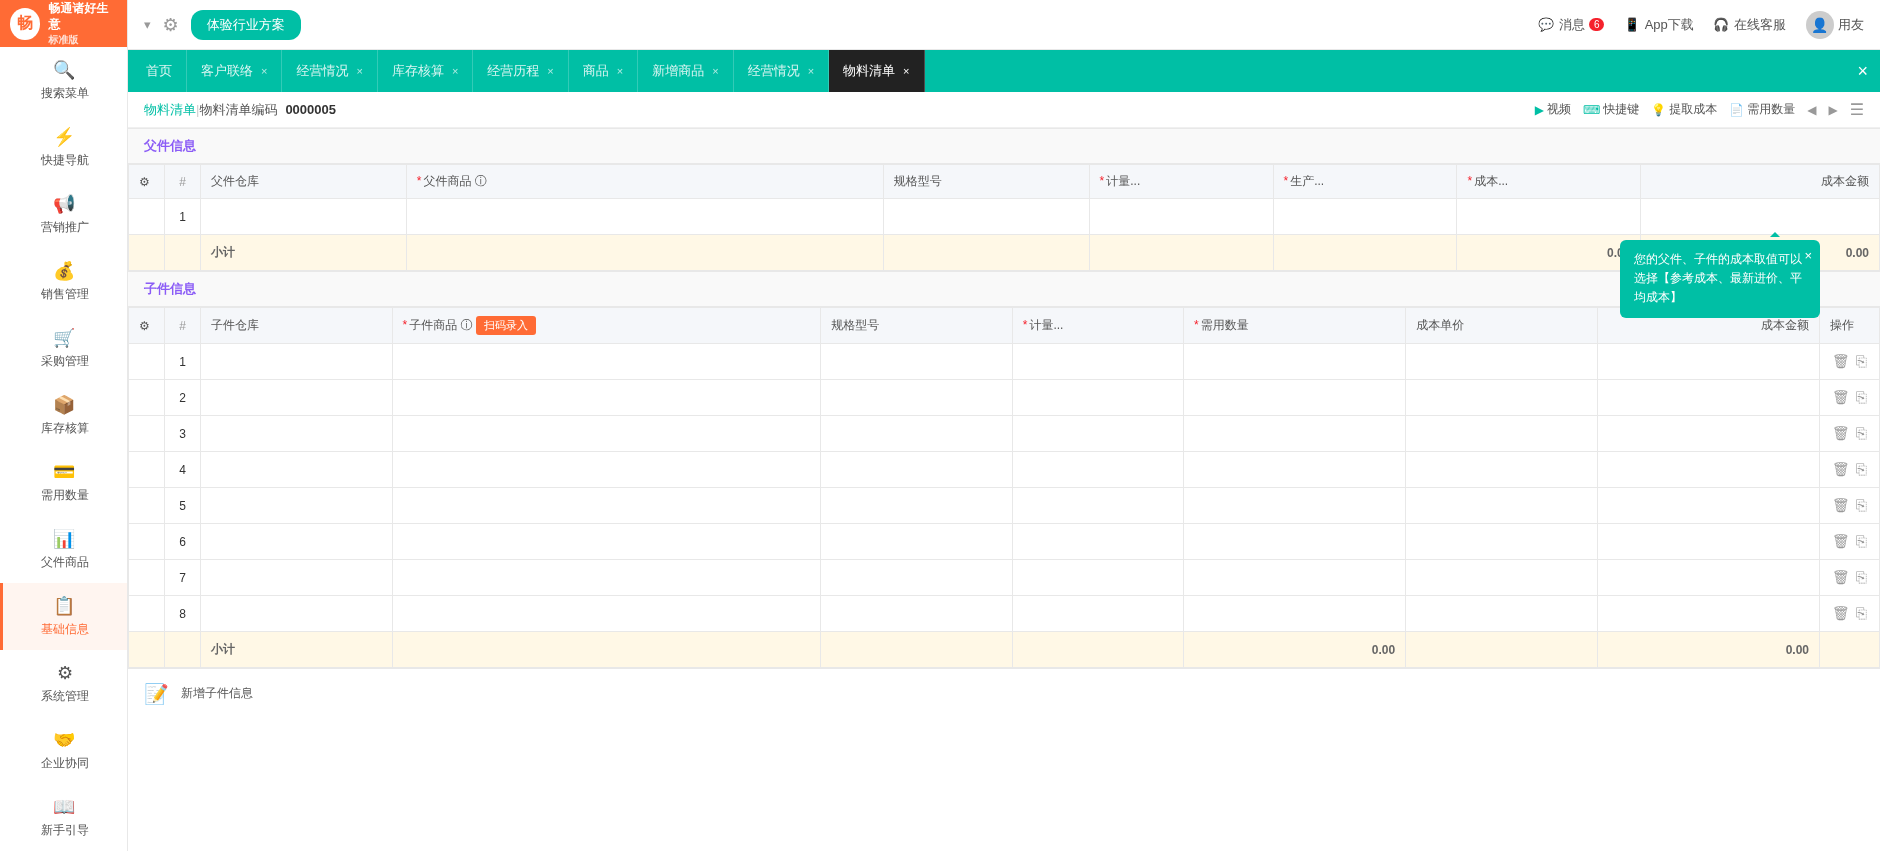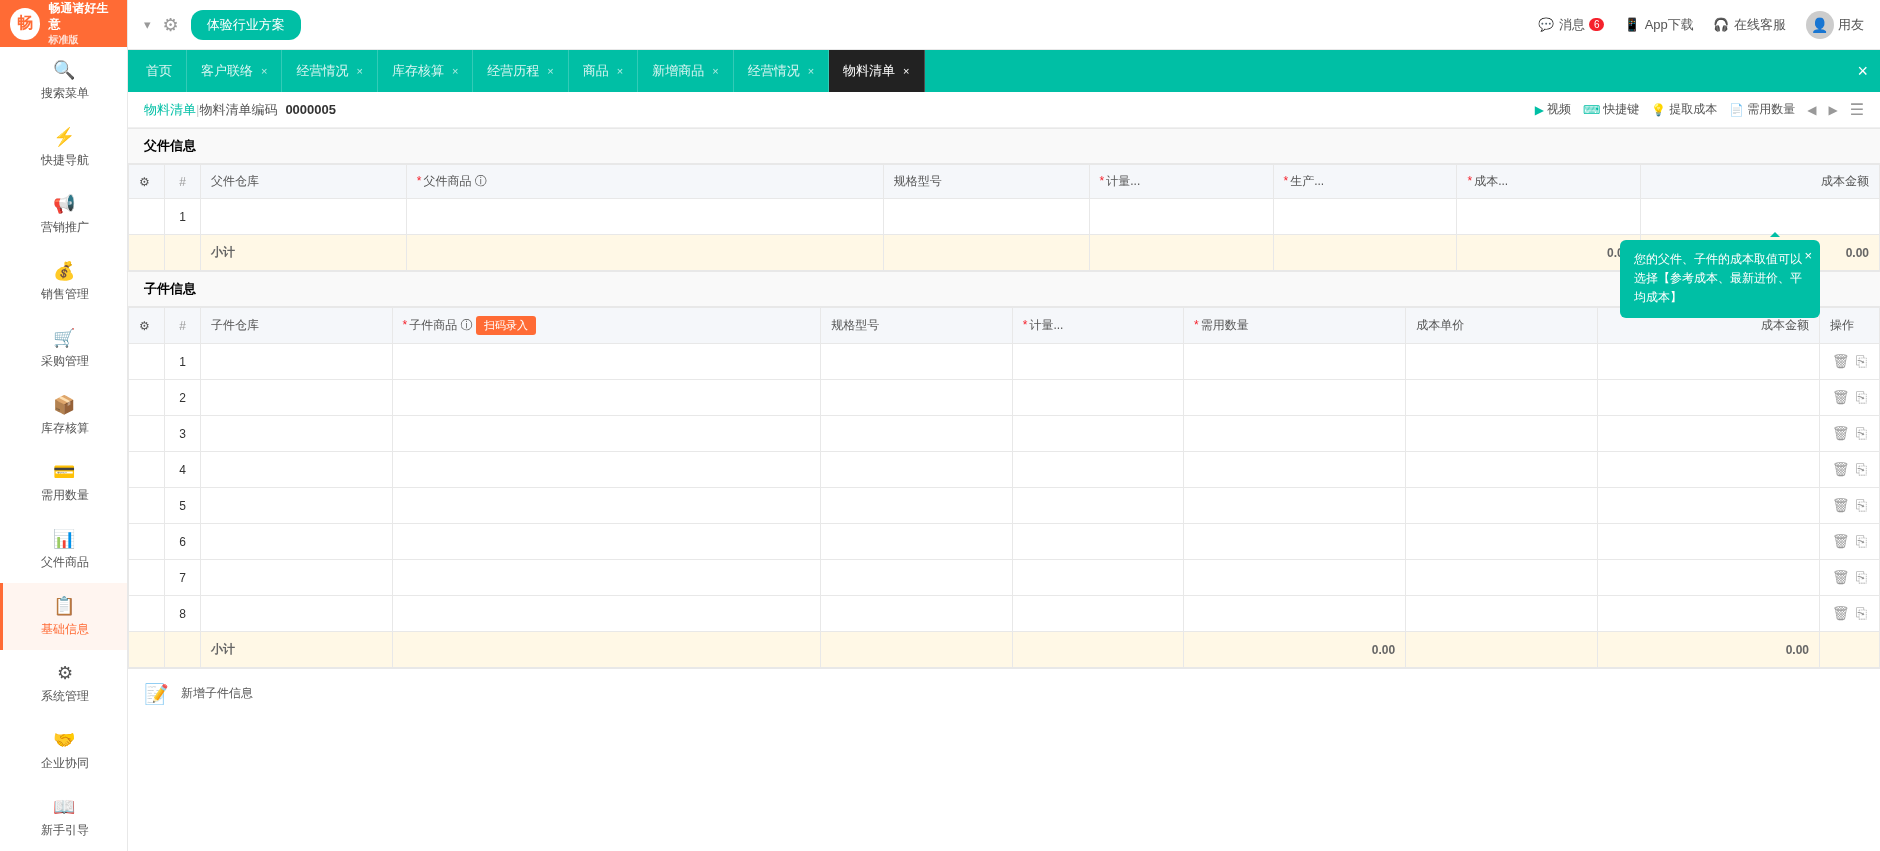--- a/index.html
+++ b/index.html
@@ -131,21 +131,21 @@
       color: #555;
     }
     .toolbar-right-item { display: flex; align-items: center; gap: 3px; cursor: pointer; }
     .toolbar-right-item .icon { color: #00bfa5; }
 
     
     .section-header {
       padding: 8px 16px;
       font-size: 13px;
       font-weight: bold;
-      color: #000000;
+      color: #8b5cf6;
       background: #f9f9f9;
       border-bottom: 1px solid #e8e8e8;
       border-top: 1px solid #e8e8e8;
     }
 
     
     .data-table {
       width: 100%;
       border-collapse: collapse;
       font-size: 12px;

